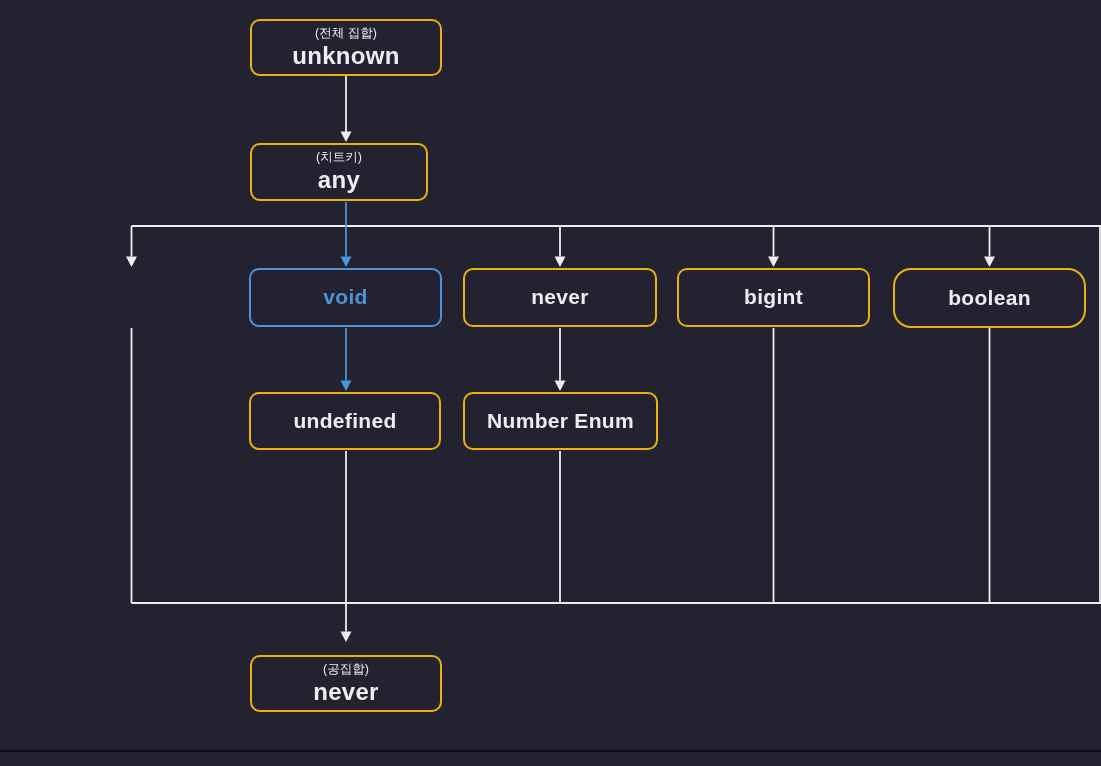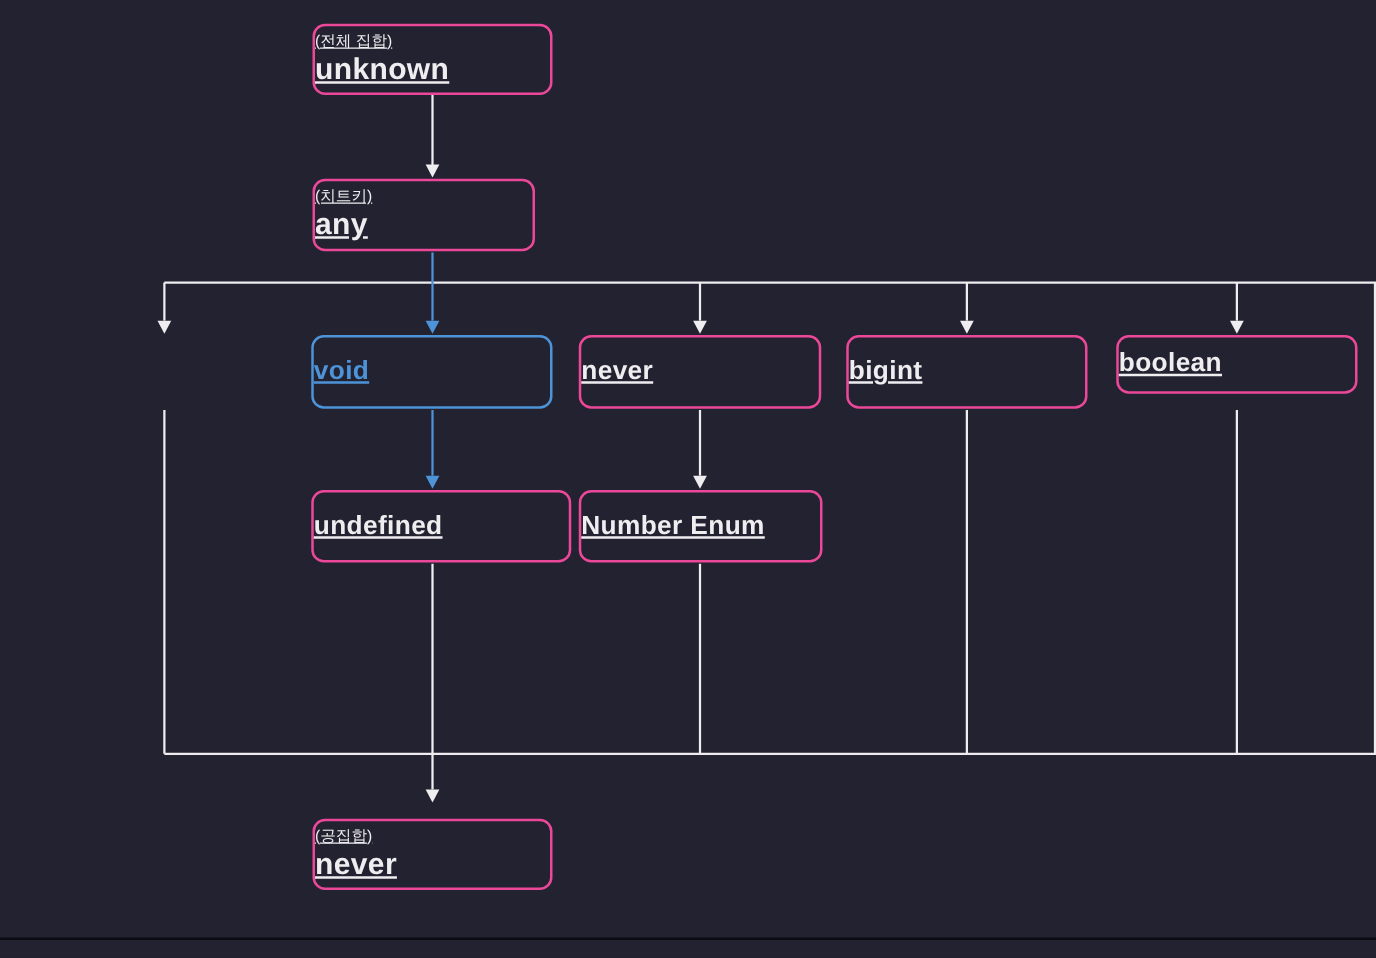--- a/index.html
+++ b/index.html
@@ -16,29 +16,29 @@
     font-family: "Liberation Sans", "DejaVu Sans", sans-serif;
   }
   svg.edges {
     position: absolute;
     left: 0;
     top: 0;
   }
   .node {
     position: absolute;
     box-sizing: border-box;
-    border: 2px solid #ec4899;
+    border: 2px solid #eab308;
     border-radius: 10px;
     color: #efedef;
     background: #232230;
     display: flex;
     flex-direction: column;
+    align-items: center;
     justify-content: center;
     line-height: 1.15;
-    text-decoration: underline;
   }
   .node .label {
     font-weight: bold;
     font-size: 21px;
     letter-spacing: 0.3px;
   }
   .node .sub {
     font-size: 12.5px;
     font-weight: normal;
     margin-bottom: 2px;
@@ -47,22 +47,22 @@
   .node.highlight {
     border-color: #4d93d8;
     color: #4d93d8;
   }
   .n-unknown     { left: 250px; top: 19px;  width: 192px; height: 57px; }
   .n-any         { left: 250px; top: 143px; width: 178px; height: 58px; }
   .n-null        { left: 35px;  top: 268px; width: 193px; height: 59px; }
   .n-void        { left: 249px; top: 268px; width: 193px; height: 59px; }
   .n-number      { left: 463px; top: 268px; width: 194px; height: 59px; }
   .n-bigint      { left: 677px; top: 268px; width: 193px; height: 59px; }
-  .n-boolean     { left: 893px; top: 268px; width: 193px; height: 47px; }
-  .n-undefined   { left: 249px; top: 392px; width: 208px; height: 58px; }
+  .n-boolean     { left: 893px; top: 268px; width: 193px; height: 60px; border-radius: 18px; }
+  .n-undefined   { left: 249px; top: 392px; width: 192px; height: 58px; }
   .n-number-enum { left: 463px; top: 392px; width: 195px; height: 58px; }
   .n-never       { left: 250px; top: 643px; width: 192px; height: 57px; margin-top: 12px; }
   .divider {
     position: absolute;
     left: 0;
     top: 750px;
     width: 1101px;
     height: 2px;
     background: #0b0b13;
   }

